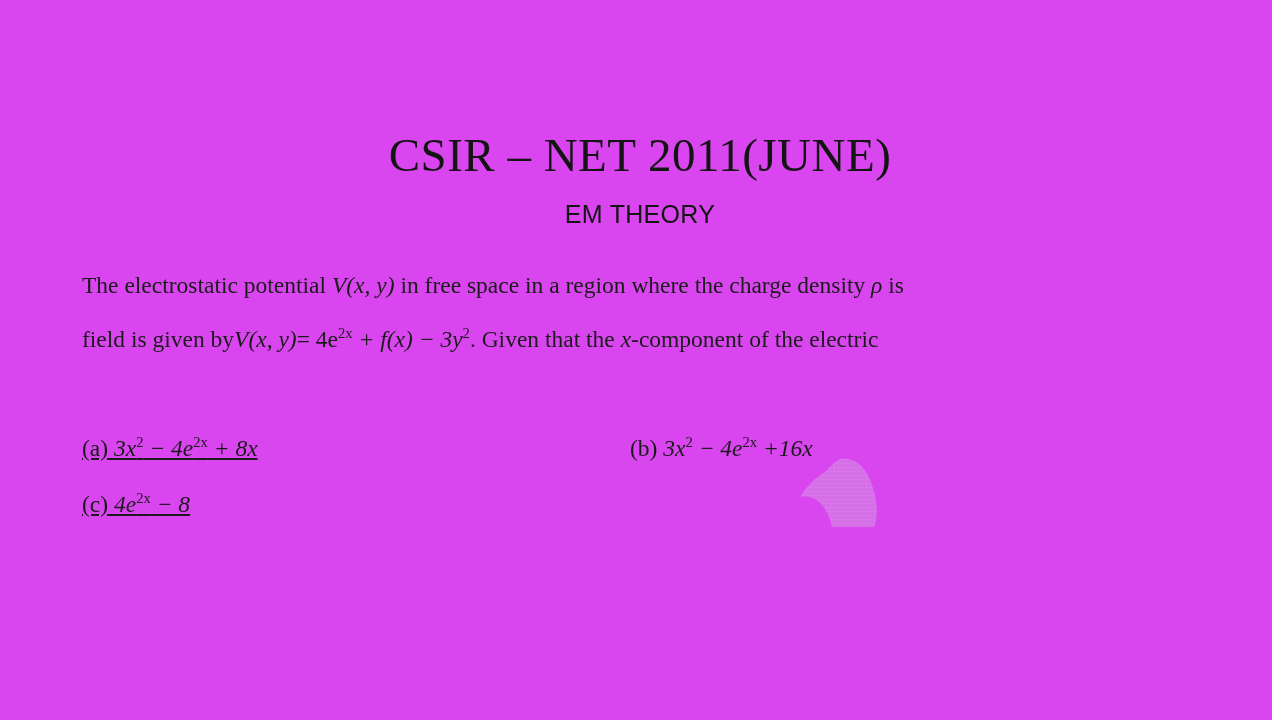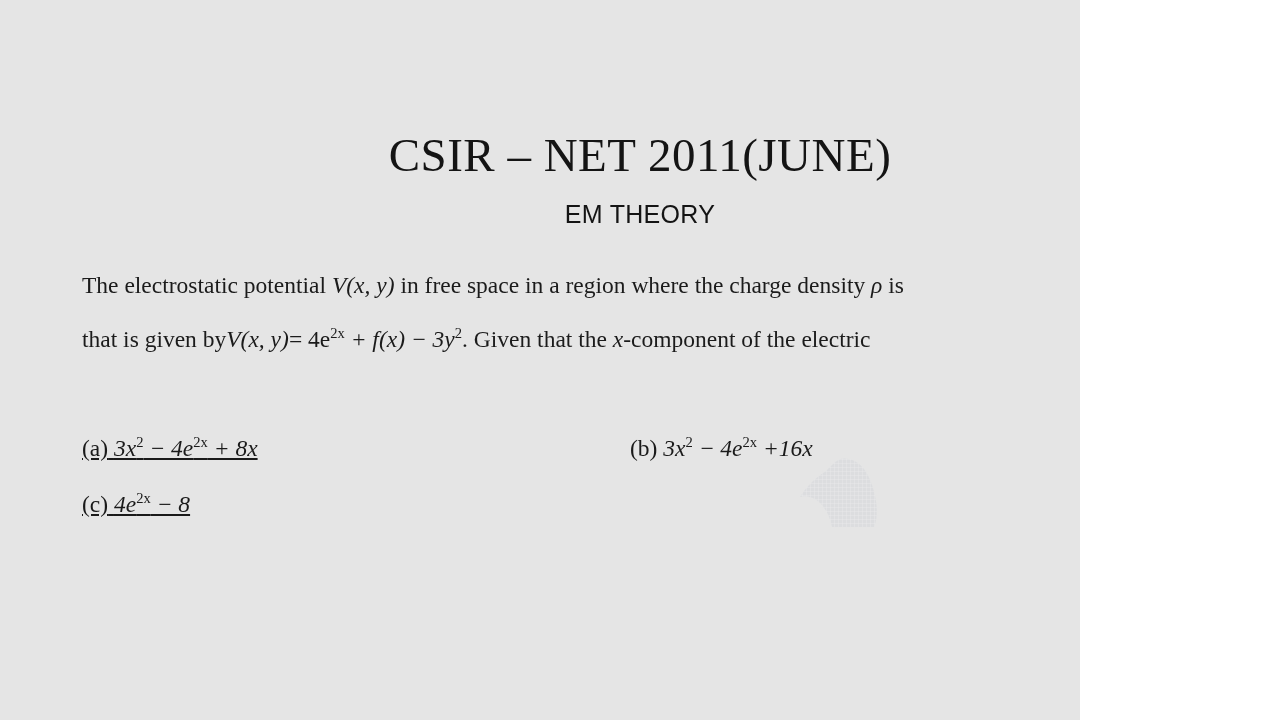--- a/index.html
+++ b/index.html
@@ -2,23 +2,23 @@
 <html><head>
 <meta charset="utf-8">
 <style>
   html, body {
     margin: 0;
     padding: 0;
     background: #ffffff;
   }
   #page {
     position: relative;
-    width: 1080px;
+    width: 1272px;
     height: 720px;
-    background: #e5e5e5;
+    background: #d946ef;
     overflow: hidden;
     font-family: "Liberation Serif", serif;
     color: #1a1a1a;
   }
   .title {
     position: absolute;
     top: 128px;
     left: 0;
     width: 1280px;
     text-align: center;
@@ -106,21 +106,21 @@
 <div id="page">
 
   <div class="title">CSIR – NET 2011(JUNE)</div>
   <div class="subtitle">EM THEORY</div>
 
   <div class="body-block">
     <div class="line">
       <span>The electrostatic potential </span><i class="var">V(x, y)</i><span> in free space in a region where the charge density </span><i class="var">ρ</i><span> is</span>
     </div>
     <div class="line">
-      <span>that is given by</span><i class="var">V</i><i class="var">(x, y)</i><span>= 4e</span><sup>2x</sup><i class="var"> + f(x) − 3y</i><sup>2</sup><span>.</span><span> Given that the </span><i class="var">x</i><span>-component of the electric</span>
+      <span>field is given by</span><i class="var">V</i><i class="var">(x, y)</i><span>= 4e</span><sup>2x</sup><i class="var"> + f(x) − 3y</i><sup>2</sup><span>.</span><span> Given that the </span><i class="var">x</i><span>-component of the electric</span>
     </div>
   </div>
 
   <div class="options">
     <div class="opt-row">
       <div class="opt col-a">
         <span>(a)</span>
         <i class="var">3x</i><sup>2</sup><i class="var"> − 4e</i><sup>2x</sup><i class="var"> + 8x</i>
       </div>
       <div class="opt col-b">

